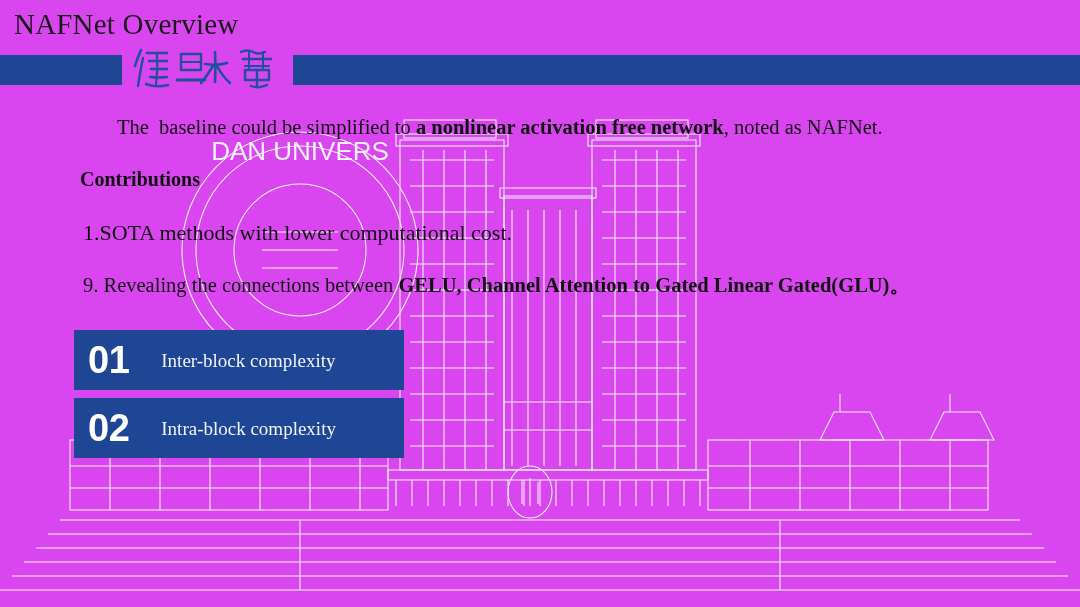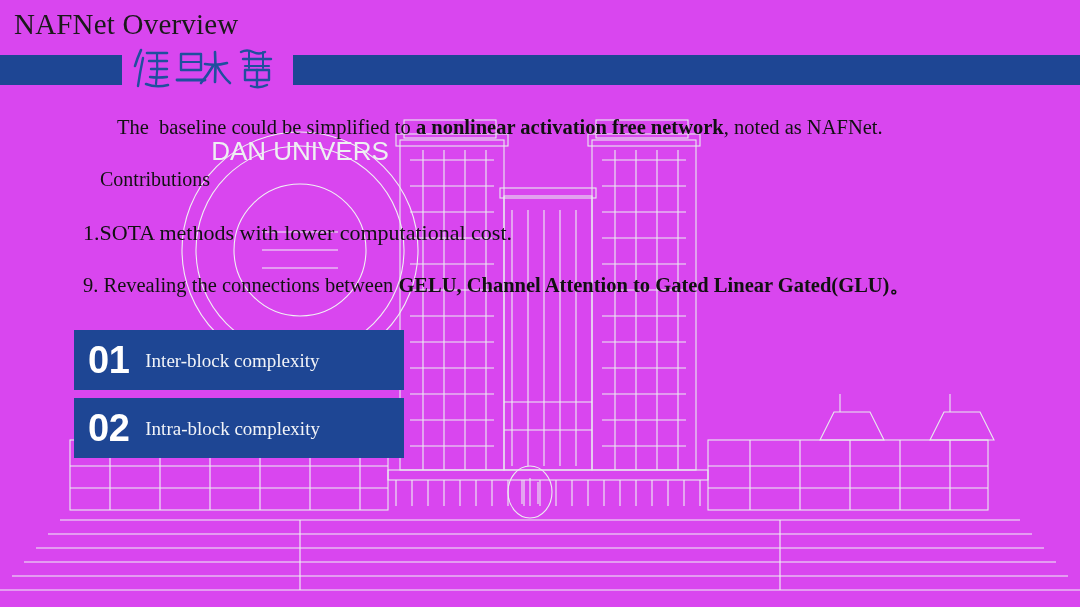--- a/index.html
+++ b/index.html
@@ -74,24 +74,24 @@
     z-index: 4;
     white-space: pre;
     margin-top: 11px;
   }
   #lead-sentence {
     left: 117px;
     top: 105px;
     font-size: 20.5px;
   }
   #contrib-heading {
-    left: 100px;
+    left: 80px;
     top: 157px;
     font-size: 20px;
-    font-weight: normal;
+    font-weight: bold;
   }
   #contrib-1 {
     left: 83px;
     top: 209px;
     font-size: 22px;
   }
   #contrib-2 {
     left: 83px;
     top: 260px;
     font-size: 20.5px;
@@ -118,21 +118,21 @@
     font-size: 38px;
     color: #ffffff;
     margin-left: 14px;
     line-height: 1;
     letter-spacing: -0.5px;
   }
   .num-box-label {
     font-family: "Liberation Serif", serif;
     font-size: 19px;
     color: #f2f4f8;
-    margin-left: 16px;
+    margin-left: 32px;
     line-height: 1;
   }
 </style>
 </head>
 <body>
 
 <div id="slide">
 
   <svg id="watermark" viewBox="0 0 1080 607" preserveAspectRatio="none" aria-hidden="true">
     <g stroke="#e9ebee" stroke-width="1.1" fill="none">

